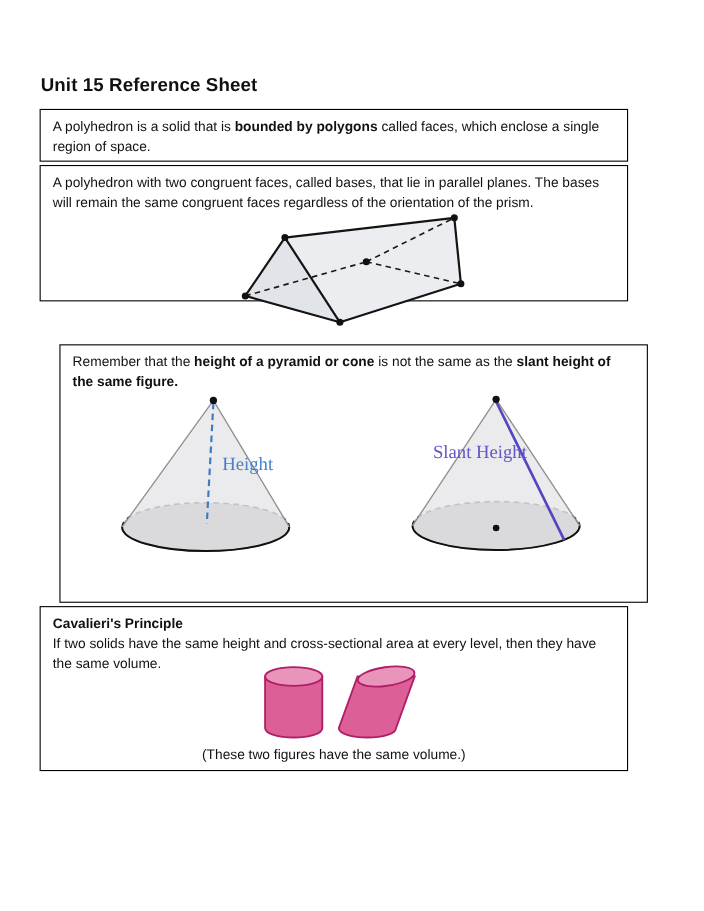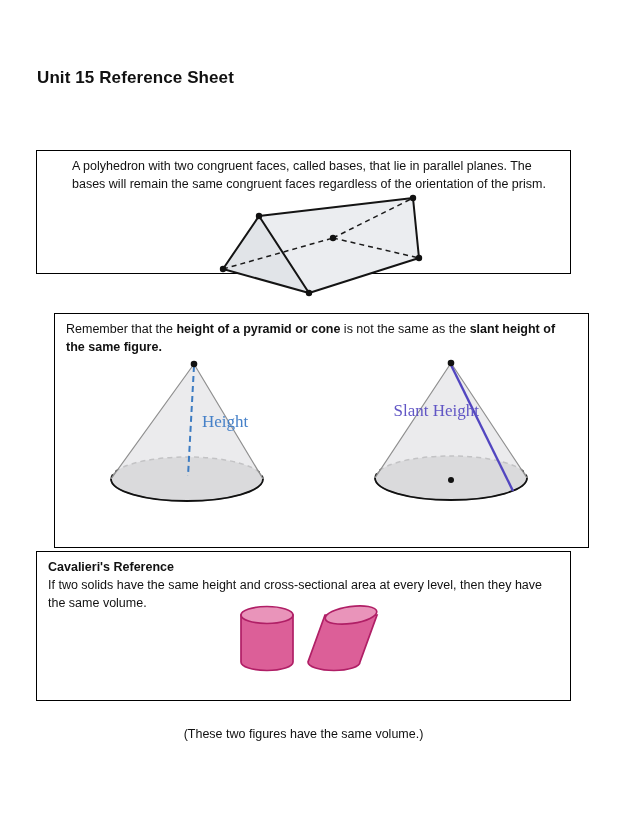--- a/index.html
+++ b/index.html
@@ -20,33 +20,36 @@
   }
   .box-text {
     position:relative; z-index:2;
     font-size:12.5px; line-height:18px;
     padding:6px 11px;
   }
   .bd { font-weight:bold; }
   .fig-svg { position:absolute; left:0; top:0; z-index:1; display:block; }
   .caption {
     position:absolute; left:0; top:127px; width:100%;
-    text-align:center; font-size:12.5px; z-index:2;margin-top:48px;
+    text-align:center; font-size:12.5px; z-index:2;
   }
   svg text.fig-label { font-family:"Liberation Serif", serif; font-size:17px; }
 </style>
 </head>
 <body>
 
 <div class="page">
 
   <div class="title">Unit 15 Reference Sheet</div>
 
+  <div class="box" style="top:99px;height:48px;">
+    <p class="box-text"><span>A polyhedron is a solid that is </span><span class="bd">bounded by polygons</span><span> called faces, which enclose a single region of space.</span></p>
+  </div>
 
-  <div class="box" style="top:150px;height:124px;padding-left:24px;">
+  <div class="box" style="top:150px;height:124px;">
     <p class="box-text">A polyhedron with two congruent faces, called bases, that lie in parallel planes. The bases will remain the same congruent faces regardless of the orientation of the prism.</p>
     <svg class="fig-svg" width="532" height="157" viewBox="0 0 532 157">
 
       <polygon points="186,118 272,142 382,107 376,47 222,65" fill="#ebedf0"></polygon>
       <polygon points="186,118 272,142 222,65" fill="#e1e4e8"></polygon>
 
       <g stroke="#1a1a1a" stroke-width="1.5" stroke-dasharray="5,4">
         <line x1="186" y1="118" x2="296" y2="87"></line>
         <line x1="296" y1="87" x2="382" y2="107"></line>
         <line x1="296" y1="87" x2="376" y2="47"></line>
@@ -93,21 +96,21 @@
         <path d="M320,164 A76 22 0 0 0 472,164" fill="none" stroke="#111" stroke-width="1.8"></path>
         <line x1="396" y1="51" x2="458" y2="177" stroke-width="2.4" stroke="#5246c0"></line>
         <circle cx="396" cy="166" r="3" fill="#111"></circle>
         <circle cx="396" cy="49" r="3.3" fill="#111"></circle>
         <text class="fig-label" x="424" y="102" text-anchor="end" fill="#6156c5">Slant Height</text>
       </g>
     </svg>
   </div>
 
   <div class="box" style="top:551px;height:150px;">
-    <p class="box-text" style="padding-bottom:0;"><span class="bd">Cavalieri's Reference</span><br><span>If two solids have the same height and cross-sectional area at every level, then they have the same volume.</span></p>
+    <p class="box-text" style="padding-bottom:0;"><span class="bd">Cavalieri's Principle</span><br><span>If two solids have the same height and cross-sectional area at every level, then they have the same volume.</span></p>
     <svg class="fig-svg" width="532" height="147" viewBox="0 0 532 147">
 
       <g>
         <path d="M204,63 L204,110 A26 8.5 0 0 0 256,110 L256,63 Z" stroke-width="1.7" fill="#dc5f98" stroke="#b01f66"></path>
         <ellipse cx="230" cy="63" rx="26" ry="8.5" stroke-width="1.7" fill="#e994ba" stroke="#b01f66"></ellipse>
       </g>
 
       <g>
         <path d="M288,63 L271,110 A26 8.5 0 0 0 323,110 L340,63 Z" stroke-width="1.7" fill="#dc5f98" stroke="#b01f66"></path>
         <ellipse cx="314" cy="63" rx="26" ry="8.5" transform="rotate(-8 314 63)" stroke-width="1.7" fill="#e994ba" stroke="#b01f66"></ellipse>

